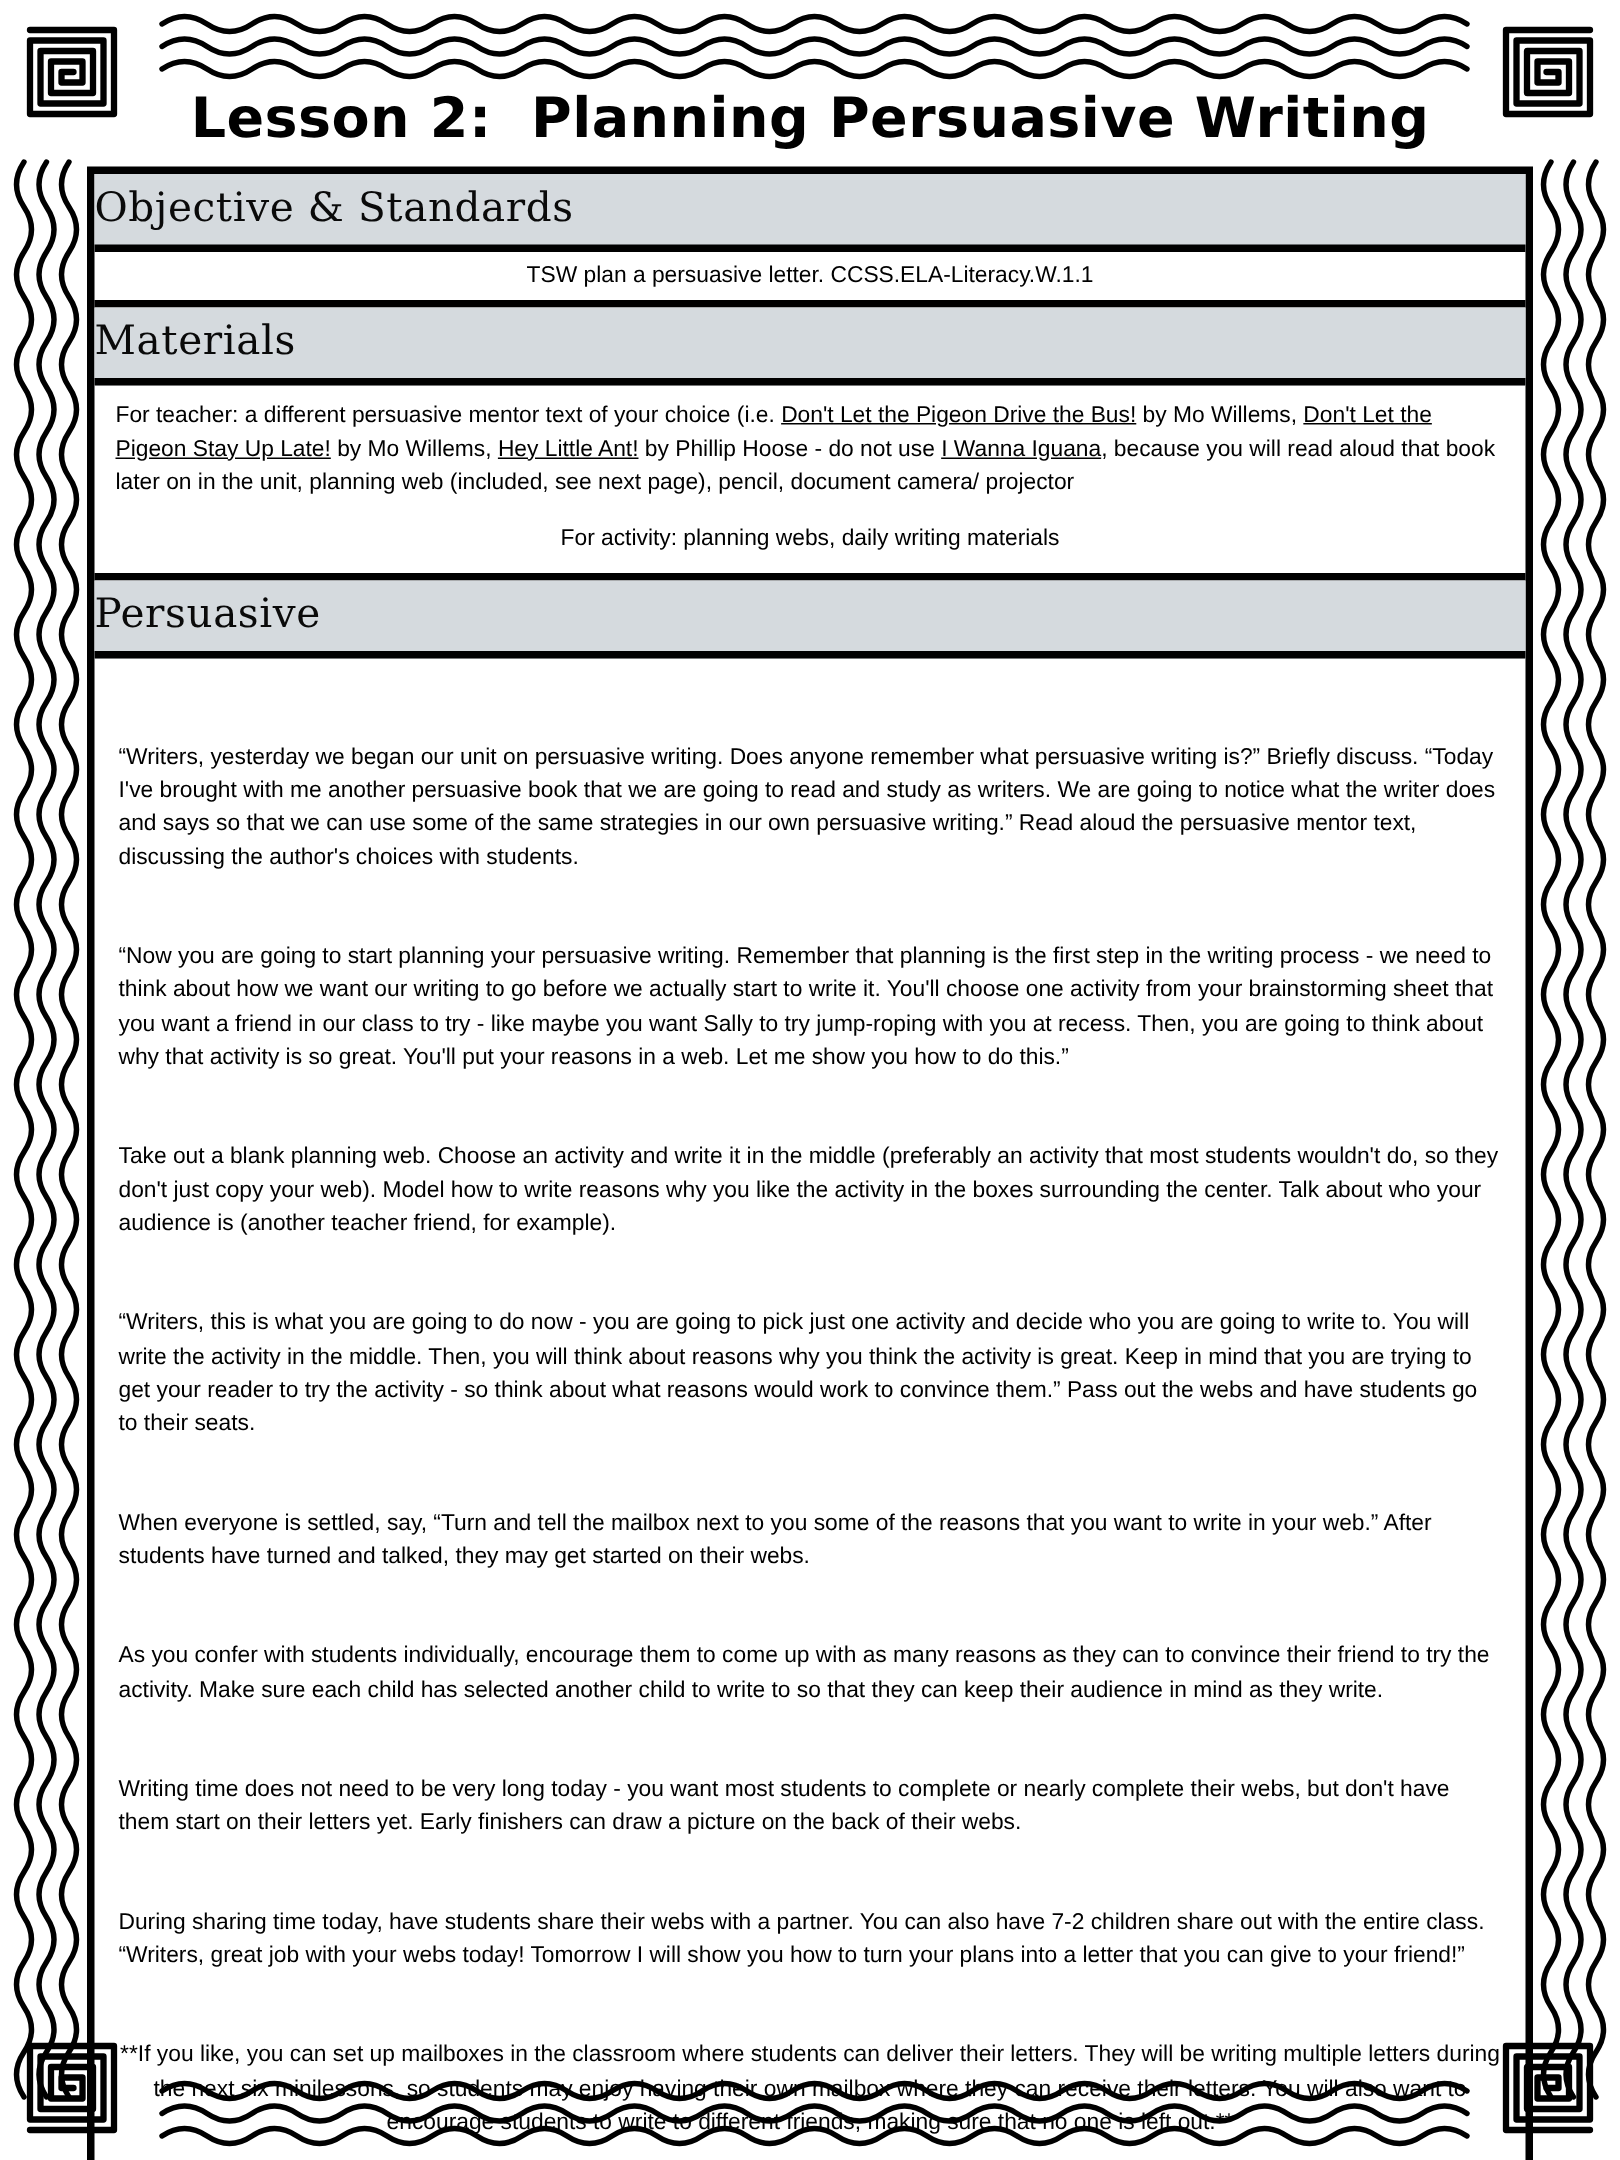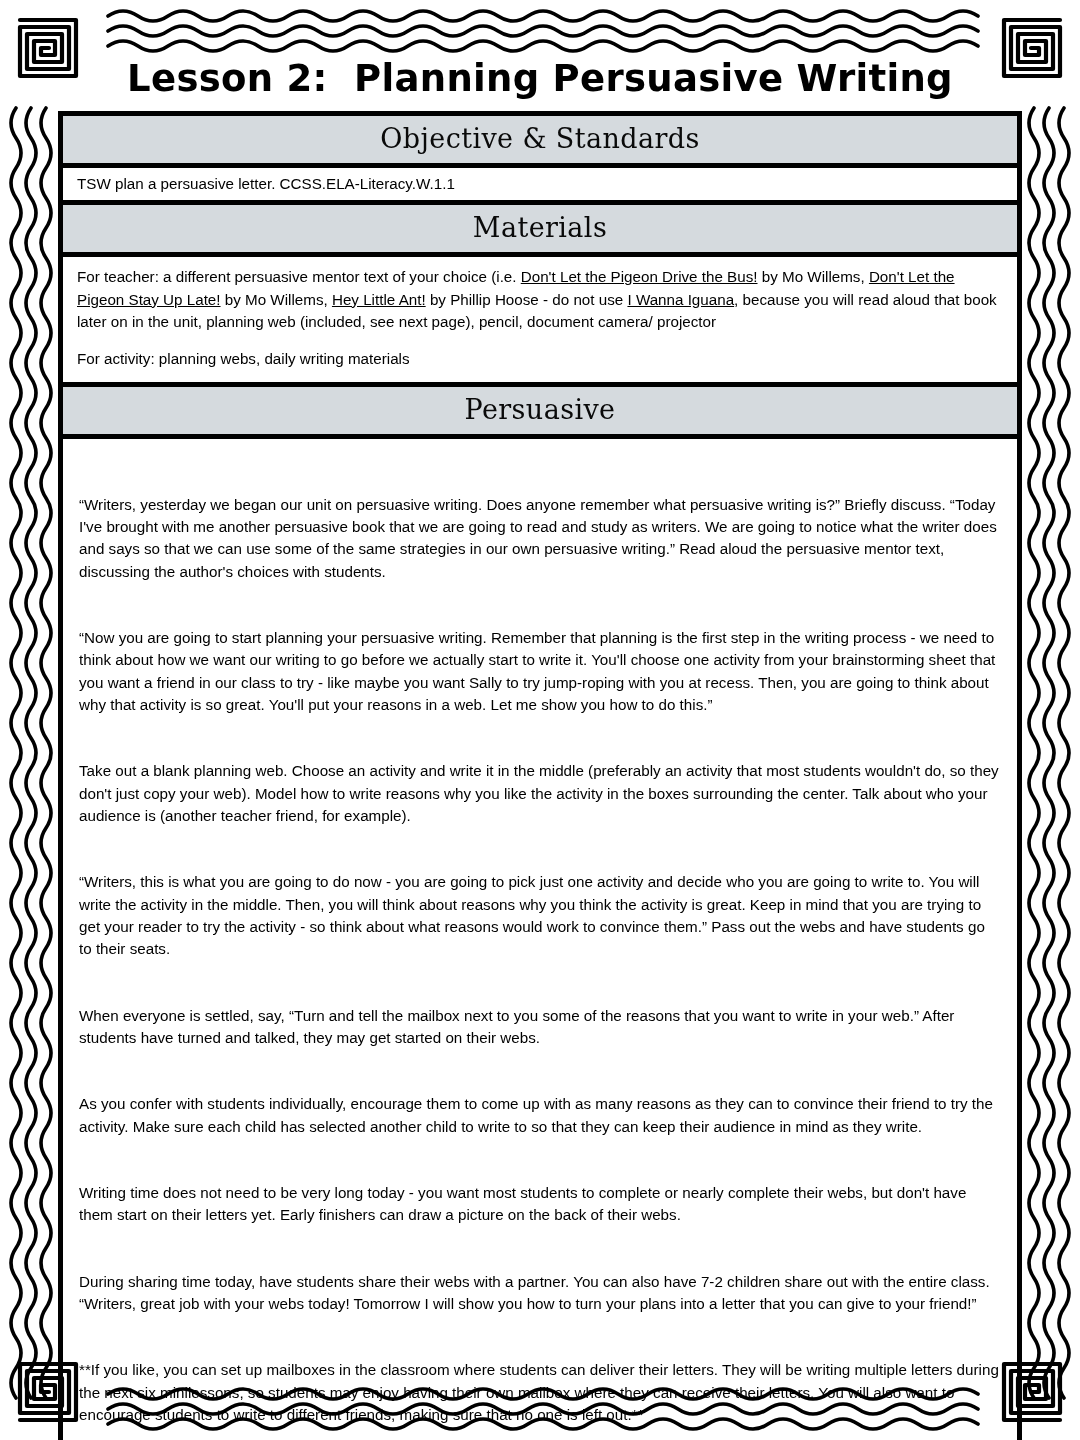--- a/index.html
+++ b/index.html
@@ -51,42 +51,42 @@
   .lesson-frame {
     border: 5px solid #000;
     background: #fff;
     box-sizing: border-box;
   }
 
   .section-header {
     background: #d5dade;
     border-bottom: 5px solid #000;
     border-top: 0;
-    text-align: center;
+    text-align: left;
     font-family: "DejaVu Serif", serif;
     font-size: 27px;
     letter-spacing: 0.4px;
     padding: 7px 0 9px 0;
     color: #0a0a0a;
   }
   .section-header + .section-body { border-top: 0; }
 
   .section-body {
     padding: 9px 14px 11px 14px;
     border-bottom: 5px solid #000;
     font-size: 15.2px;
     line-height: 1.47;
     color: #000;
   }
   .section-body:last-child { border-bottom: 0; }
 
   .section-body p {
     margin: 0 0 15px 0;
   }
-  .section-body p:last-child { margin-bottom: 0; }
+  .section-body p:last-child { margin-bottom: 0; text-align: center; }
 
   .tight { padding-top: 5px; padding-bottom: 5px; }
   .tight p { margin-bottom: 0; }
 
   u.title-ref { }
 
   .procedures-body {
     padding: 11px 16px 10px 16px;
     min-height: 860px;
     position: relative;

